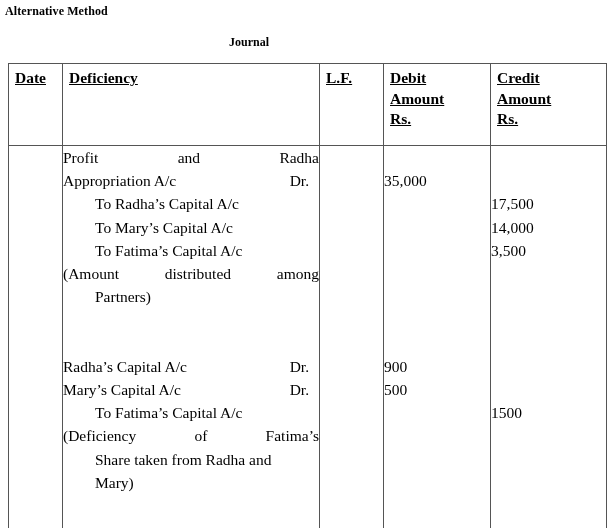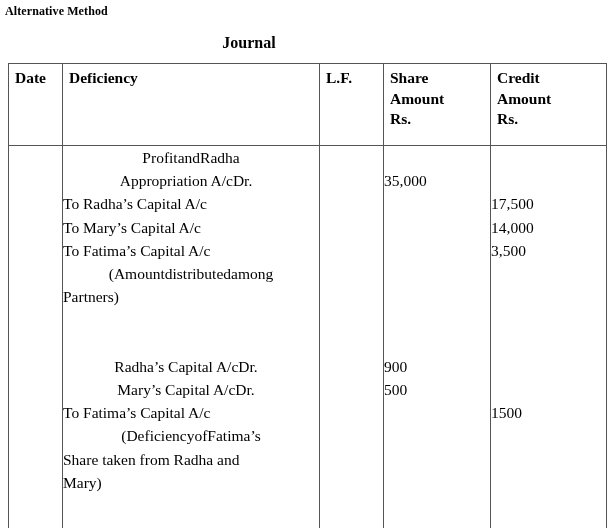--- a/index.html
+++ b/index.html
@@ -26,21 +26,21 @@
     letter-spacing: .1px;
     line-height: 18px;
     white-space: nowrap;
   }
   #journal-title {
     position: absolute;
     left: 0;
     top: 33px;
     width: 498px;
     text-align: center;
-    font-size: 16px;
+    font-size: 12px;
     font-weight: bold;
     line-height: 19px;
     white-space: nowrap;
   }
 
   
   #journal-table {
     position: absolute;
     left: 8px;
     top: 63px;
@@ -64,40 +64,41 @@
   .col-credit { width: 116px; }
 
   #journal-table thead th {
     font-weight: bold;
     text-align: left;
     padding: 4px 6px 5px 6px;
     line-height: 20.5px;
     height: 72px;
     vertical-align: top;
   }
-  .hdr-wrap { display: block; }
+  .hdr-wrap { display: block; text-decoration: underline; }
 
   
   .body-cell { padding: 0; }
 
   .particulars-cell {
     padding: 4px 8px 4px 6px;
   }
   .amount-cell {
     padding: 4px 6px 4px 9px;
   }
   .line {
     display: block;
     line-height: 23.2px;
     white-space: nowrap;
+    margin-left: 32px;
   }
   
   .spread {
     display: flex;
-    justify-content: center;
+    justify-content: space-between;
     line-height: 23.2px;
     white-space: nowrap;
   }
   .spread.pad-right { padding-right: 10px; }
 
   .blank-line {
     display: block;
     line-height: 23.2px;
     height: 23.2px;
   }
@@ -134,21 +135,21 @@
       <th>
         <span class="hdr-wrap">Date</span>
       </th>
       <th>
         <span class="hdr-wrap">Deficiency</span>
       </th>
       <th>
         <span class="hdr-wrap">L.F.</span>
       </th>
       <th>
-        <span class="hdr-wrap">Share</span>
+        <span class="hdr-wrap">Debit</span>
         <span class="hdr-wrap">Amount</span>
         <span class="hdr-wrap">Rs.</span>
       </th>
       <th>
         <span class="hdr-wrap">Credit</span>
         <span class="hdr-wrap">Amount</span>
         <span class="hdr-wrap">Rs.</span>
       </th>
     </tr>
   </thead>

